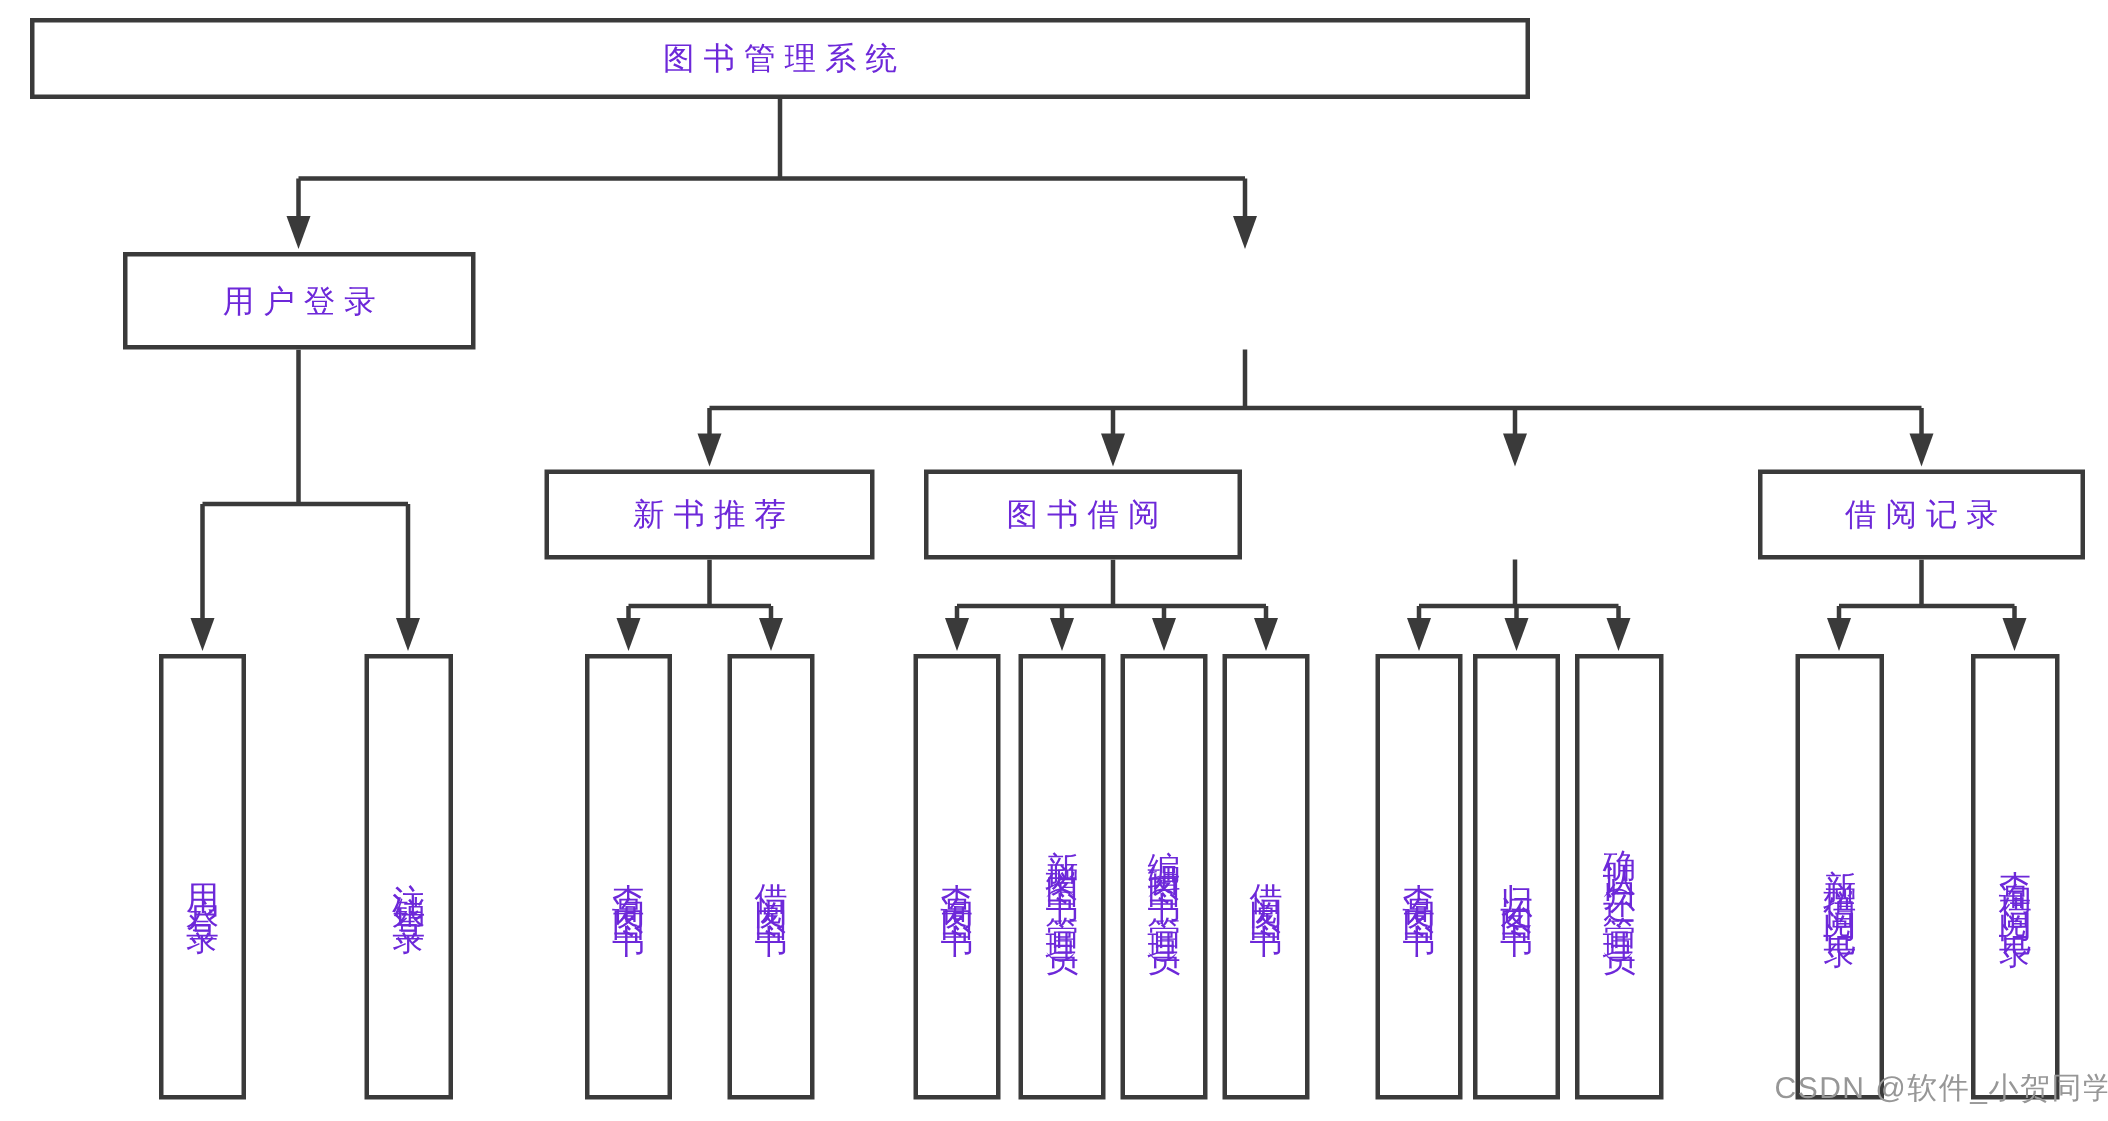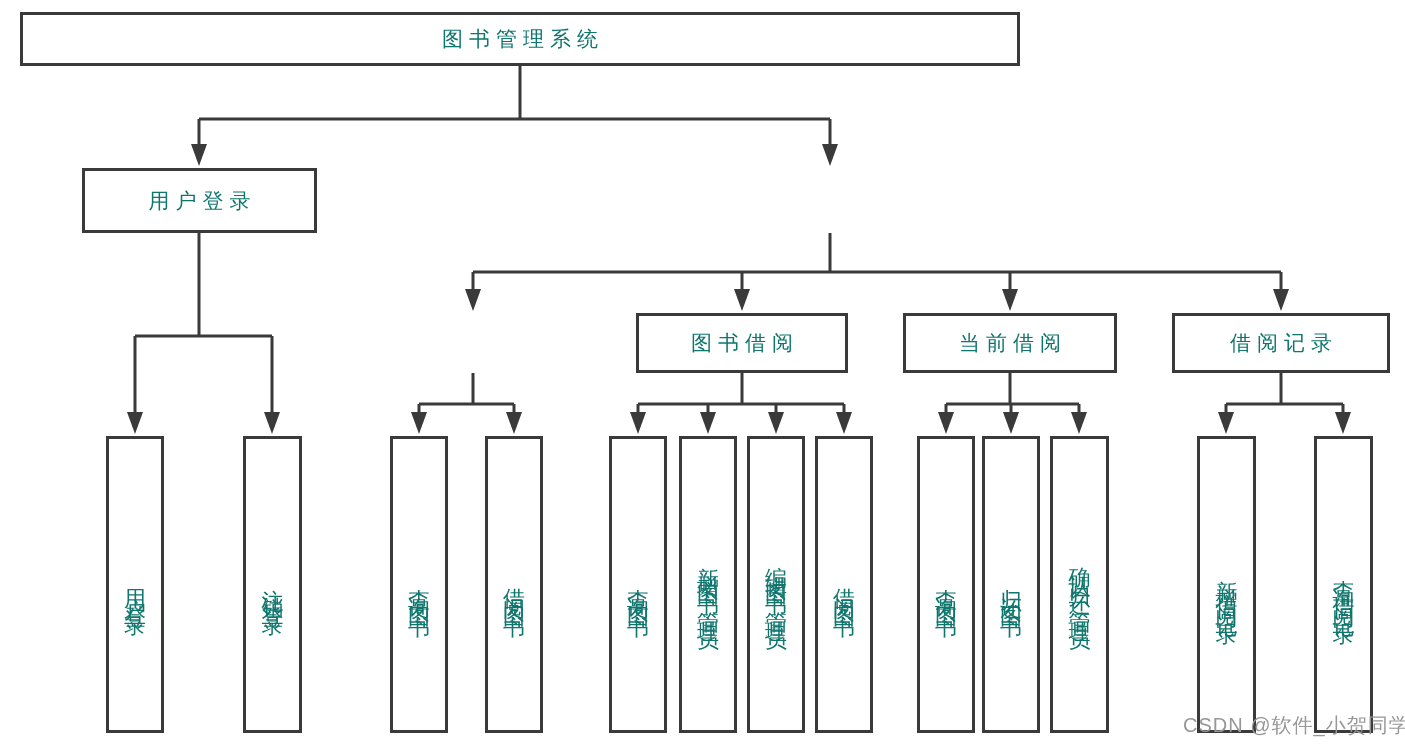--- a/index.html
+++ b/index.html
@@ -10,21 +10,21 @@
     font-family:"Liberation Sans", sans-serif;
     overflow:hidden;
   }
   .lines{position:absolute;left:0;top:0;z-index:0;}
   .box{
     position:absolute;
     box-sizing:border-box;
     background:#ffffff;
     border:3px solid #3a3a3a;
     display:flex;align-items:center;justify-content:center;
-    color:#0f766e;
+    color:#6d28d9;
     z-index:1;
   }
   .box.h span{
     font-size:21px;
     letter-spacing:6px;
     margin-right:-6px;
     white-space:nowrap;
   }
   .box.v .vtext{
     writing-mode:vertical-rl;
@@ -90,25 +90,25 @@
   </svg>
 
   <div class="box h" style="left:20px;top:12px;width:1000px;height:54px">
     <span>图书管理系统</span>
   </div>
 
   <div class="box h" style="left:82px;top:168px;width:235px;height:65px">
     <span>用户登录</span>
   </div>
 
-  <div class="box h" style="left:636px;top:313px;width:212px;height:60px">
+  <div class="box h" style="left:363px;top:313px;width:220px;height:60px">
+    <span>新书推荐</span>
+  </div>
+  <div class="box h" style="left:616px;top:313px;width:212px;height:60px">
     <span>图书借阅</span>
-  </div>
-  <div class="box h" style="left:903px;top:313px;width:214px;height:60px">
-    <span>当前借阅</span>
   </div>
   <div class="box h" style="left:1172px;top:313px;width:218px;height:60px">
     <span>借阅记录</span>
   </div>
 
   <div class="box v" style="left:106px;top:436px;width:58px;height:297px">
     <span class="vtext">用户登录</span>
   </div>
   <div class="box v" style="left:243px;top:436px;width:59px;height:297px">
     <span class="vtext">注销登录</span>

